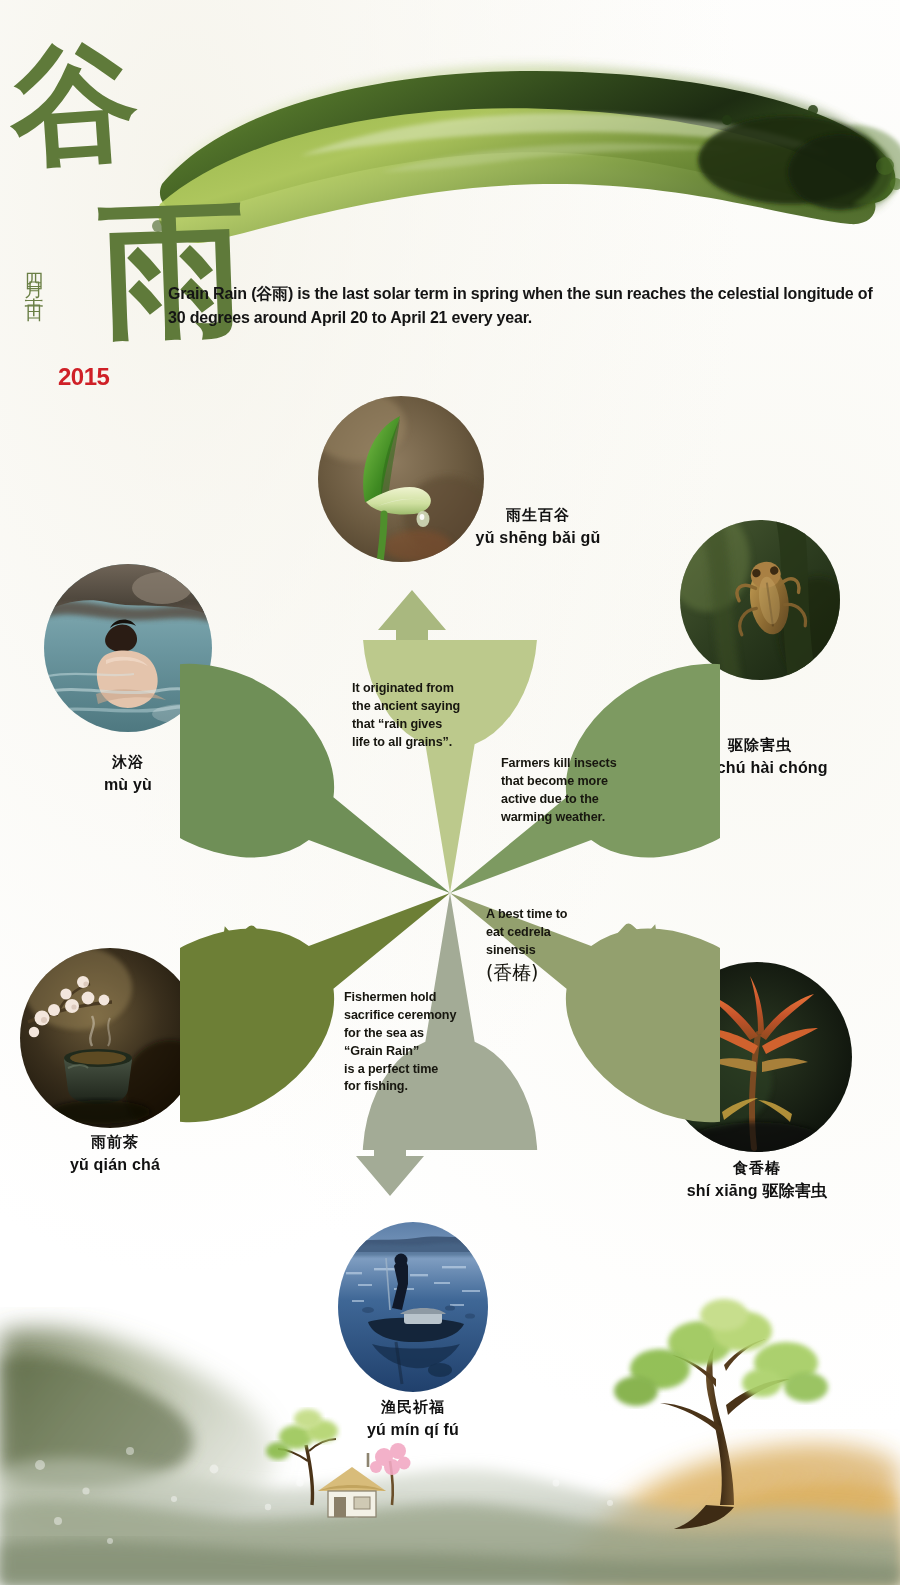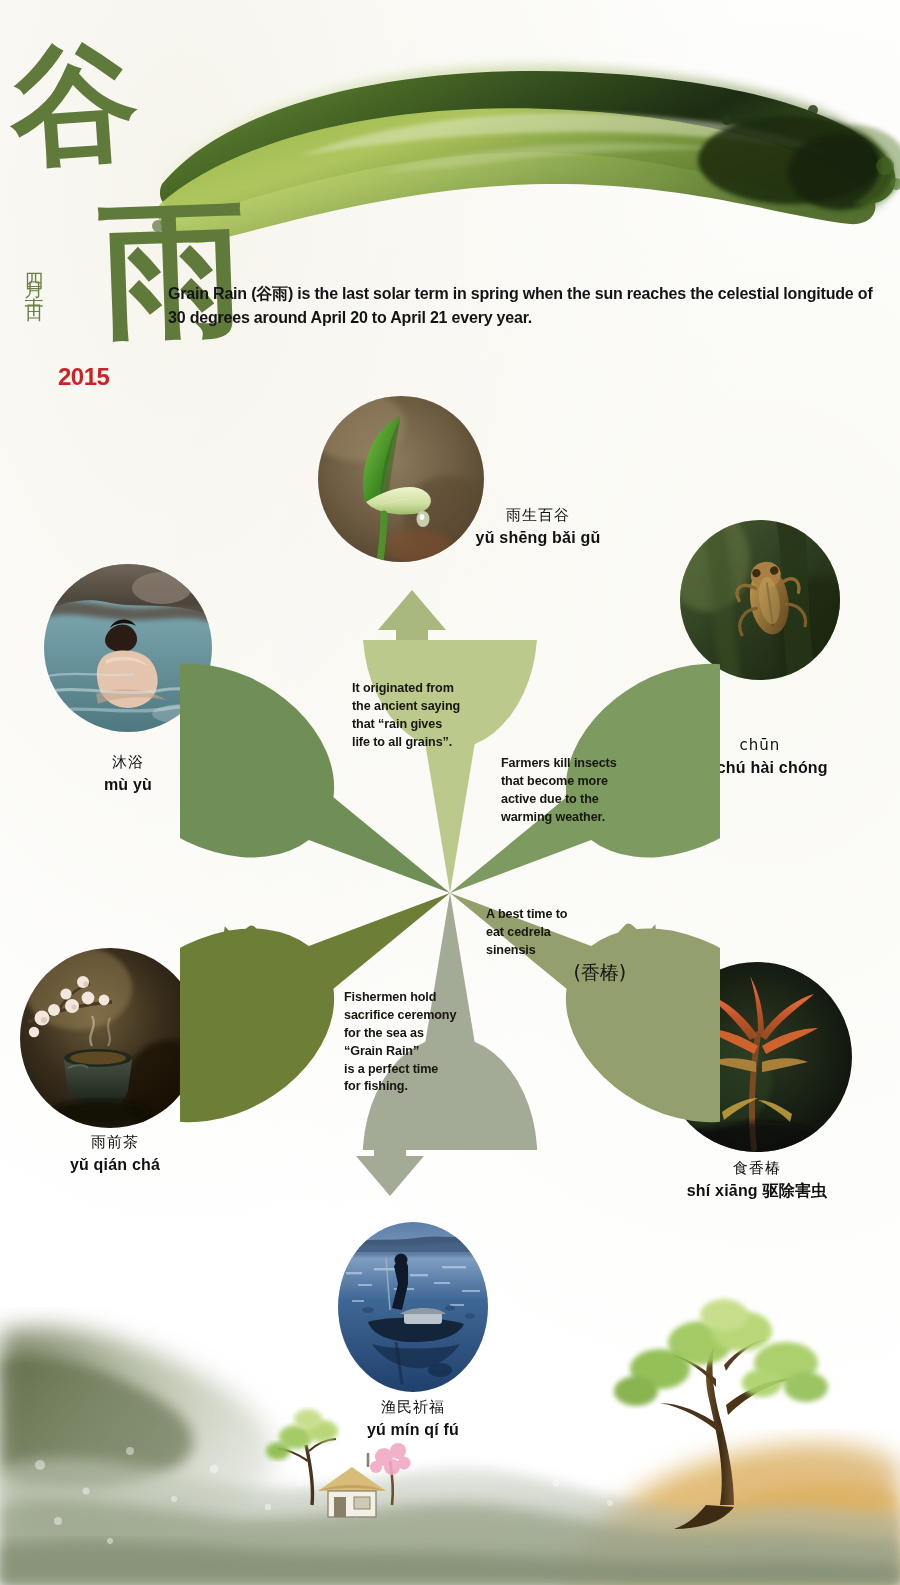--- a/index.html
+++ b/index.html
@@ -64,21 +64,21 @@
     position:absolute;border-radius:50%;overflow:hidden;
   }
   .photo .ph-inner{position:absolute;inset:0;}
 
   .cap{
     position:absolute;text-align:center;width:230px;
     line-height:1.35;
   }
   .cap .cn{
     display:block;font-family:"DejaVu Sans", sans-serif;
-    font-size:15px;font-weight:400;color:#111;letter-spacing:1px;
+    font-size:15px;font-weight:700;color:#111;letter-spacing:1px;
   }
   .cap .py{
     display:block;font-size:16px;font-weight:700;color:#111;
     margin-top:2px;letter-spacing:.2px;
   }
 
   
   .petals{position:absolute;left:180px;top:640px;width:540px;height:510px;}
   .petals svg{position:absolute;inset:0;width:100%;height:100%;}
   .ptxt{
@@ -231,21 +231,21 @@
         <path d="M10,26 C-4,16 -12,24 -8,36" stroke="#8c6a32" stroke-width="3.4" fill="none" stroke-linecap="round"></path>
         <path d="M34,26 C48,16 56,24 52,36" stroke="#8c6a32" stroke-width="3.4" fill="none" stroke-linecap="round"></path>
         <path d="M8,46 C-6,46 -14,58 -10,70" stroke="#7d5e2c" stroke-width="3.2" fill="none" stroke-linecap="round"></path>
         <path d="M36,46 C50,46 58,58 54,70" stroke="#7d5e2c" stroke-width="3.2" fill="none" stroke-linecap="round"></path>
         <path d="M22,22 L22,66" stroke="#5c4420" stroke-width="2" opacity=".7"></path>
         <ellipse cx="22" cy="40" rx="10" ry="24" fill="#d8b978" opacity=".3"></ellipse>
       </g>
     </svg>
   </div>
   <div class="cap" style="left:645px;top:735px;">
-    <span class="cn">chūn</span>
+    <span class="cn">驱除害虫</span>
     <span class="py">qū chú hài chóng</span>
   </div>
 
   <div class="photo" style="left:662px;top:962px;width:190px;height:190px;">
     <svg class="ph-inner" viewBox="0 0 190 190" xmlns="http://www.w3.org/2000/svg">
       <defs>
         <radialGradient id="cedBg" cx="50%" cy="45%" r="70%">
           <stop offset="0%" stop-color="#2c3a22"></stop>
             <stop offset="60%" stop-color="#161d12"></stop>
             <stop offset="100%" stop-color="#070a06"></stop>
@@ -484,21 +484,21 @@
     <div>Farmers kill insects</div>
     <div>that become more</div>
     <div>active due to the</div>
     <div>warming weather.</div>
   </div>
 
   <div class="ptxt" style="left:486px;top:906px;width:140px;">
     <div>A best time to</div>
     <div>eat cedrela</div>
     <div>sinensis</div>
-    <div class="big" style="text-align:right;margin-top:-1px;">(香椿)</div>
+    <div class="big" style="margin-top:-1px;">(香椿)</div>
   </div>
 
   <div class="ptxt" style="left:344px;top:989px;width:150px;">
     <div>Fishermen hold</div>
     <div>sacrifice ceremony</div>
     <div>for the sea as</div>
     <div>“Grain Rain”</div>
     <div>is a perfect time</div>
     <div> for fishing.</div>
   </div>

